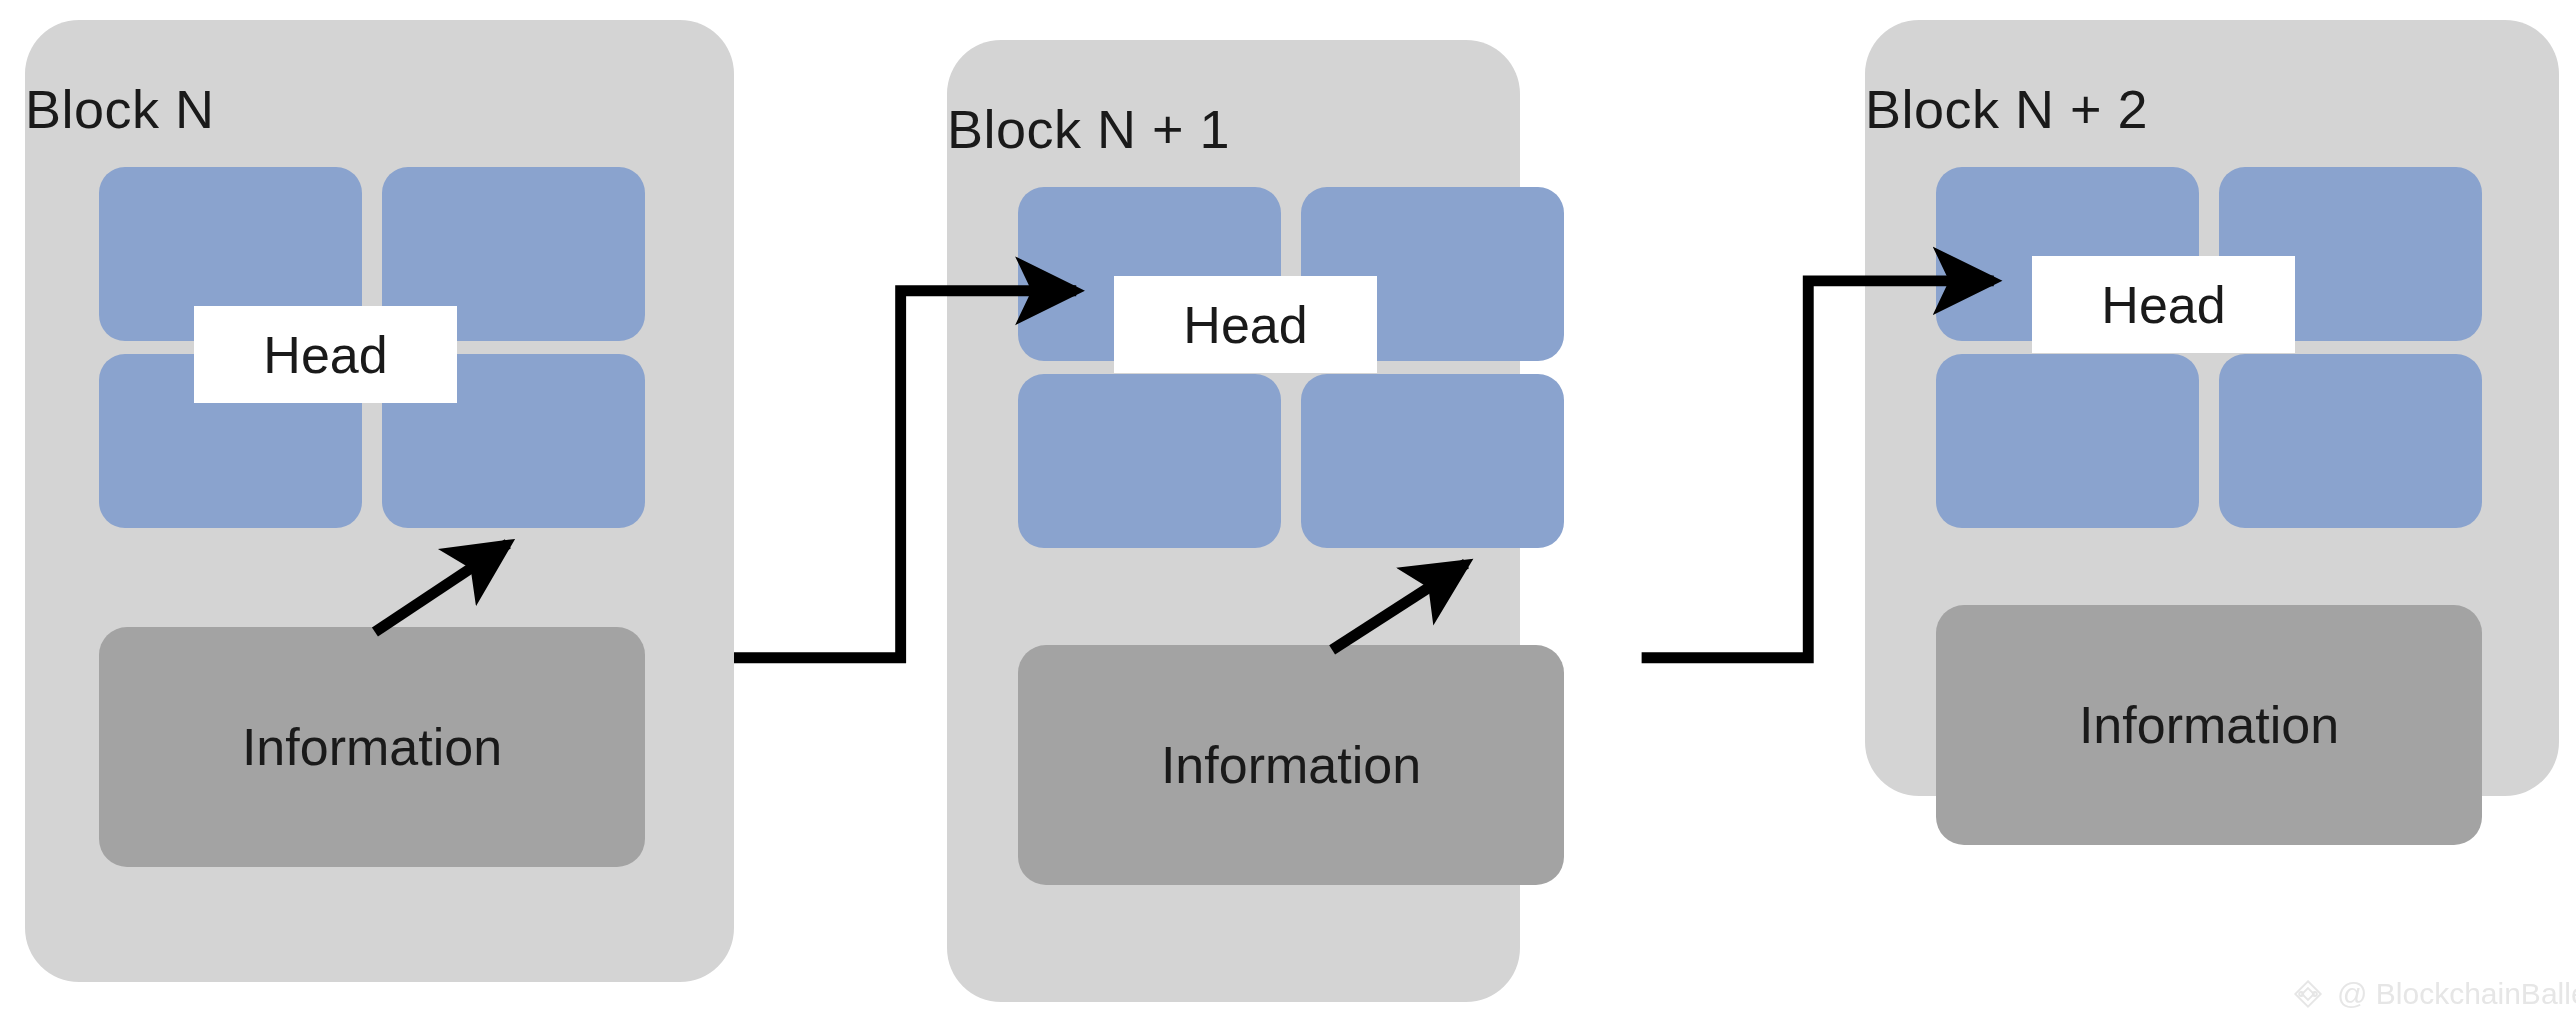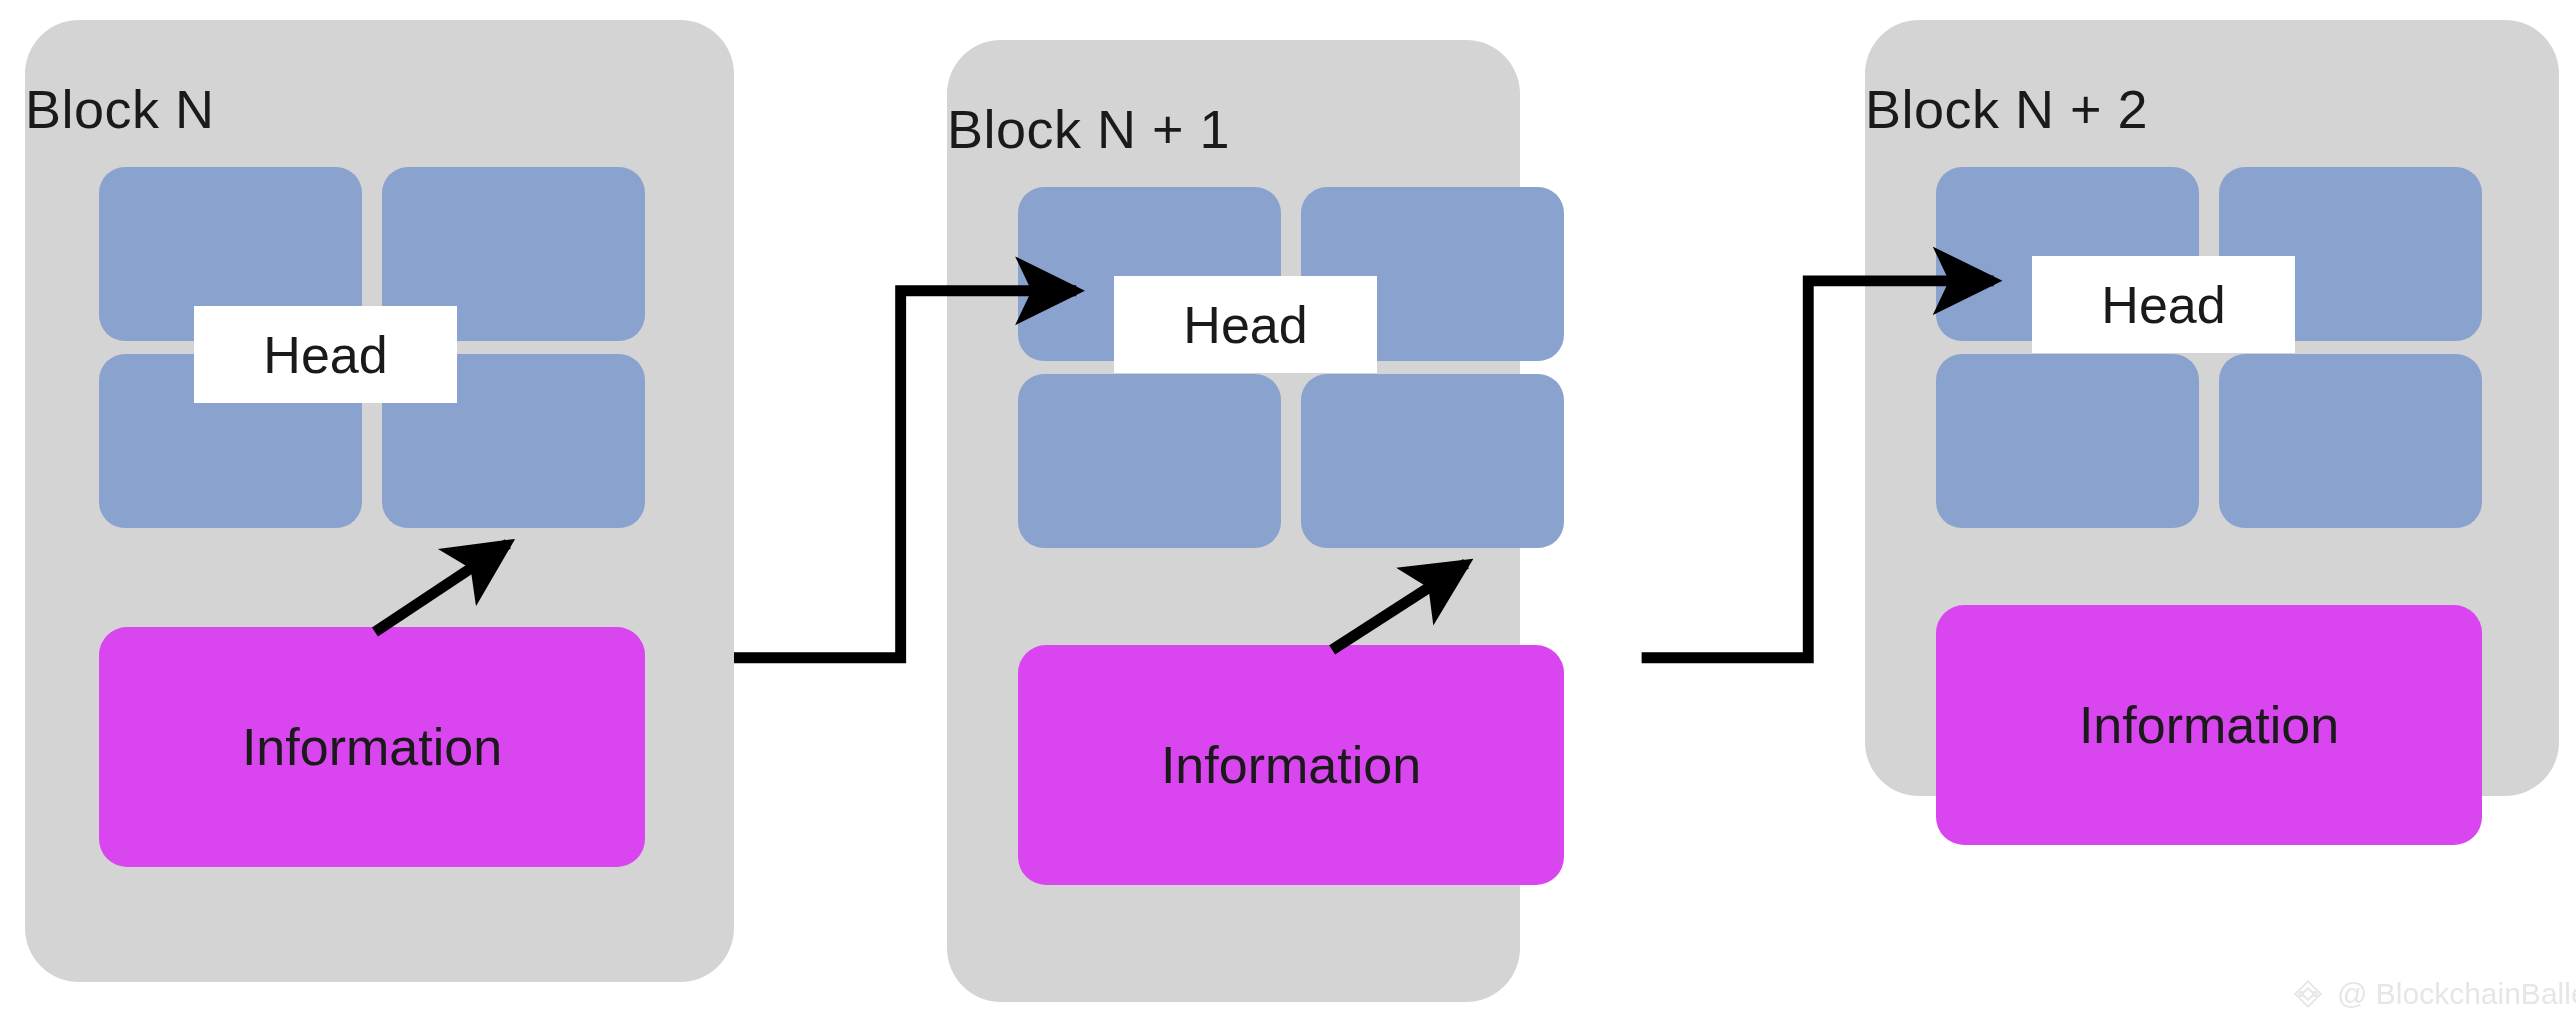--- a/index.html
+++ b/index.html
@@ -56,21 +56,21 @@
     justify-content: center;
     font-size: 52px;
     color: #1a1a1a;
     font-family: "Liberation Sans", sans-serif;
     white-space: nowrap;
   }
 
   
   .info-box {
     position: absolute;
-    background: #d946ef;
+    background: #a3a3a3;
     border-radius: 28px;
     display: flex;
     align-items: center;
     justify-content: center;
     font-size: 52px;
     color: #1a1a1a;
     font-family: "Liberation Sans", sans-serif;
     white-space: nowrap;
   }
 

